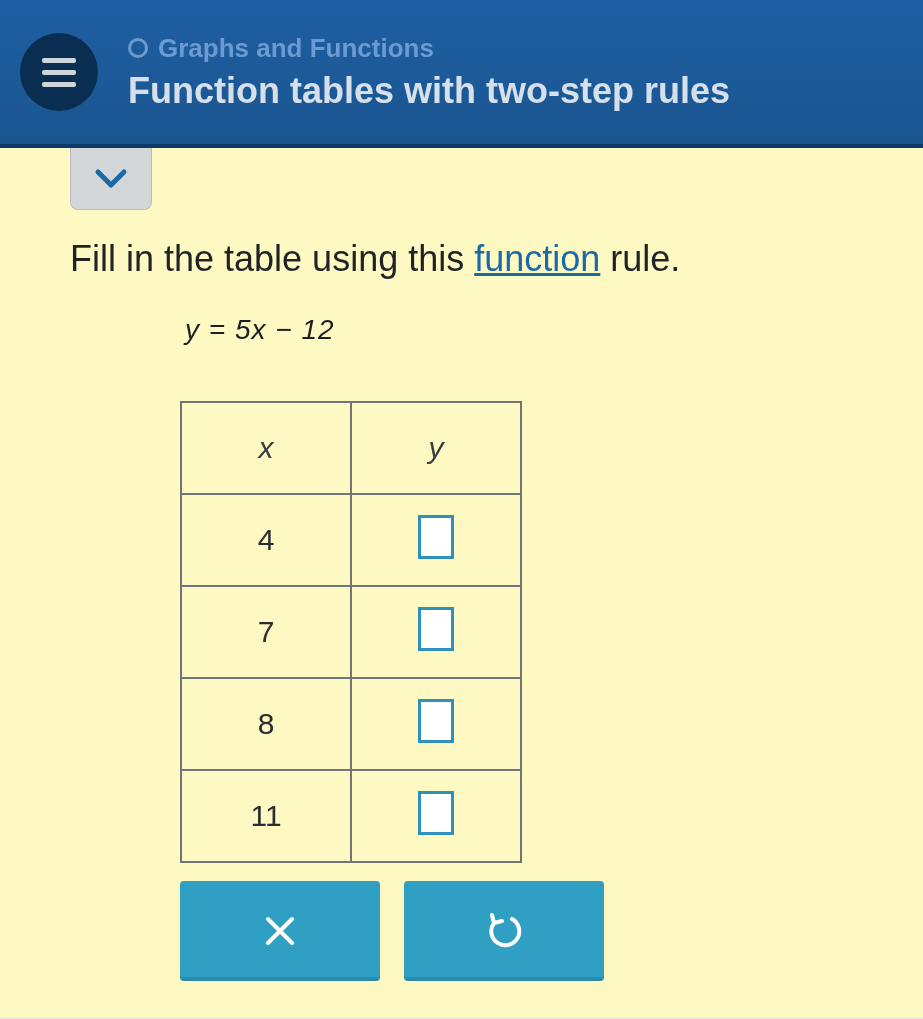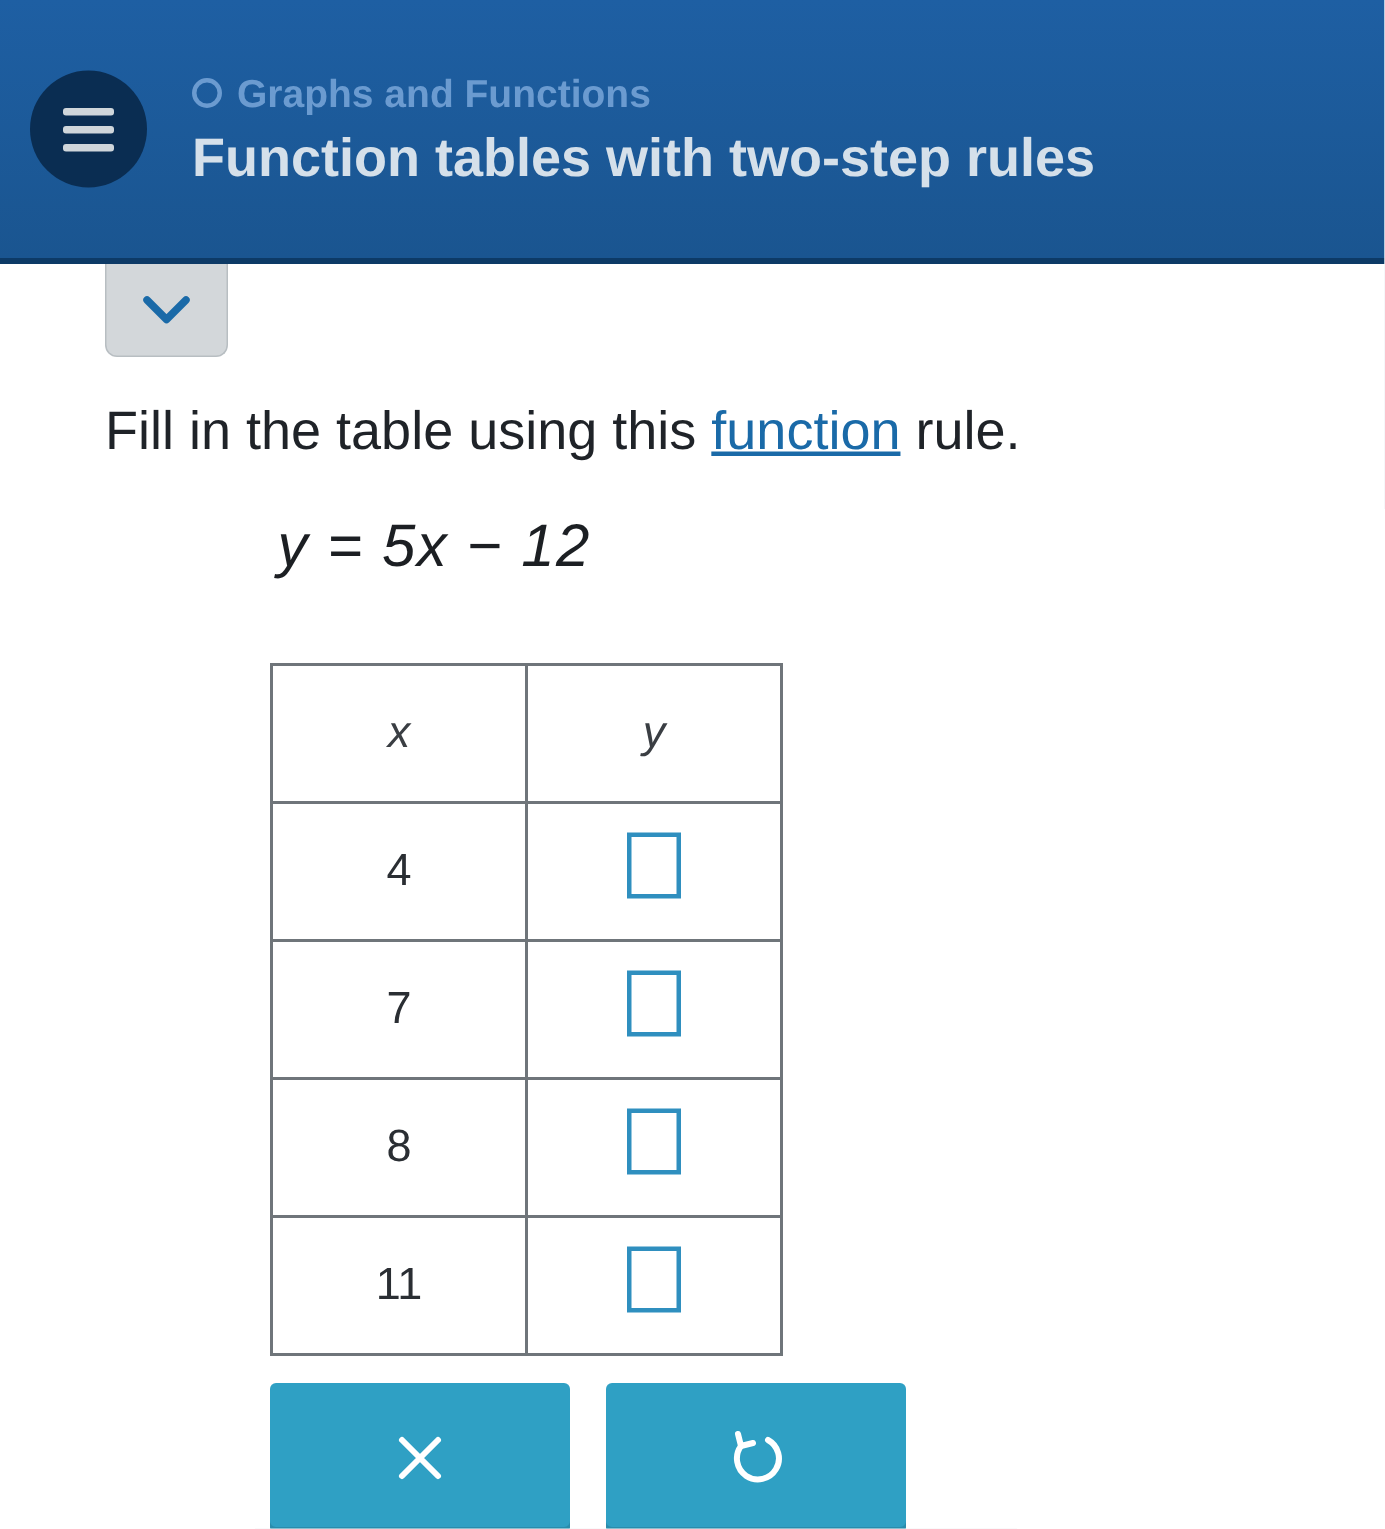--- a/index.html
+++ b/index.html
@@ -6,21 +6,21 @@
   body {
     font-family: Arial, Helvetica, sans-serif;
     background: #e8ecef;
     width: 923px;
     height: 1019px;
     overflow: hidden;
   }
   .header {
     background: #1a5a9e;
     background: linear-gradient(180deg, #1e5fa3 0%, #1a5590 100%);
-    height: 176px;
+    height: 148px;
     display: flex;
     align-items: center;
     padding: 0 20px;
     border-bottom: 4px solid #0d3a66;
   }
   .menu-btn {
     width: 78px;
     height: 78px;
     border-radius: 50%;
     background: #0a2d52;
@@ -57,21 +57,21 @@
     border-radius: 50%;
     display: inline-block;
   }
   .page-title {
     color: #d5e0ea;
     font-size: 36px;
     font-weight: 600;
   }
   .content {
     padding: 0 40px 0 70px;
-    background: #ffffff;
+    background: #fef9c3;
     height: calc(100% - 150px);
     position: relative;
   }
   .collapse-tab {
     position: absolute;
     top: 0;
     left: 70px;
     width: 82px;
     height: 62px;
     background: #d3d7da;
@@ -88,21 +88,21 @@
     font-size: 36px;
     color: #1f2328;
     font-weight: 500;
     margin-bottom: 34px;
   }
   .term-link {
     color: #1a6aa8;
     text-decoration: underline;
   }
   .equation {
-    font-size: 40px;
+    font-size: 28px;
     color: #1c1f23;
     font-style: italic;
     margin-left: 115px;
     margin-bottom: 55px;
     letter-spacing: 1px;
   }
   .func-table {
     border-collapse: collapse;
     margin-left: 110px;
   }

